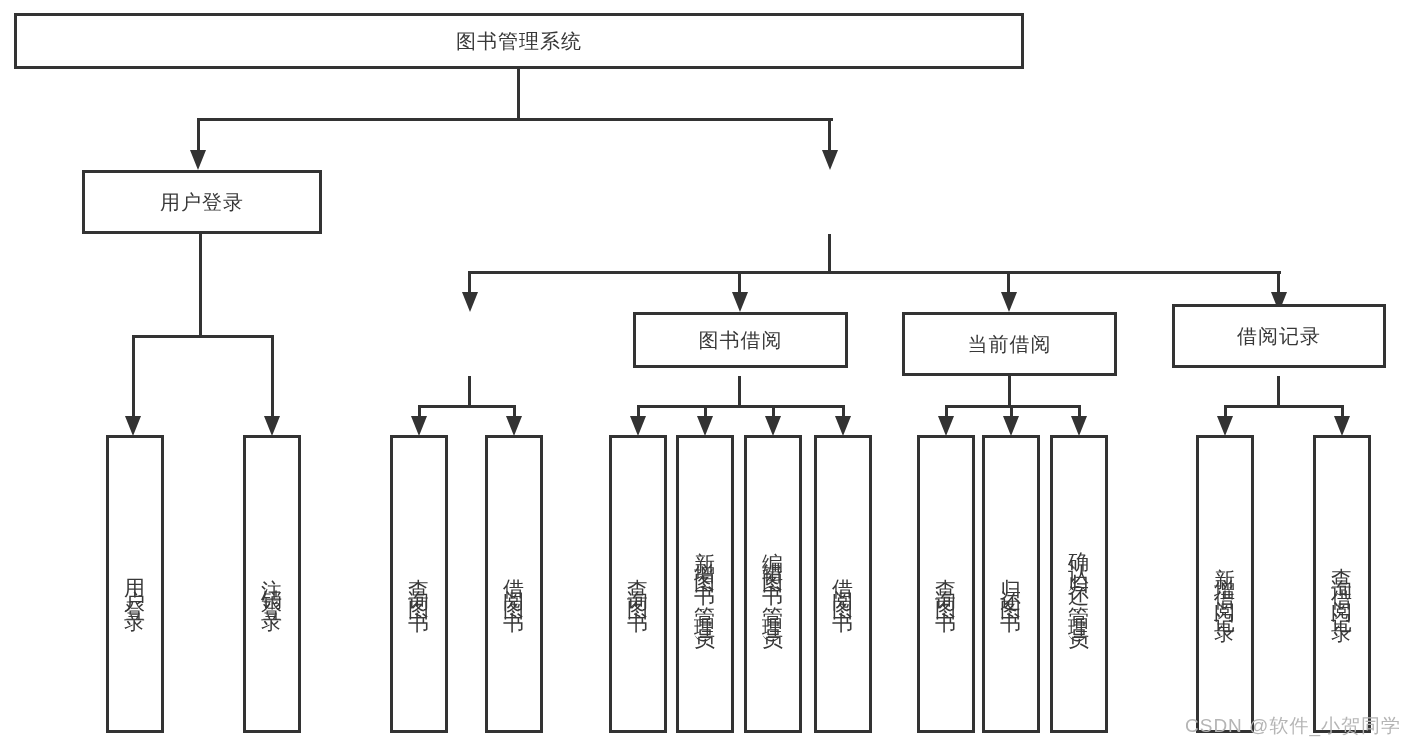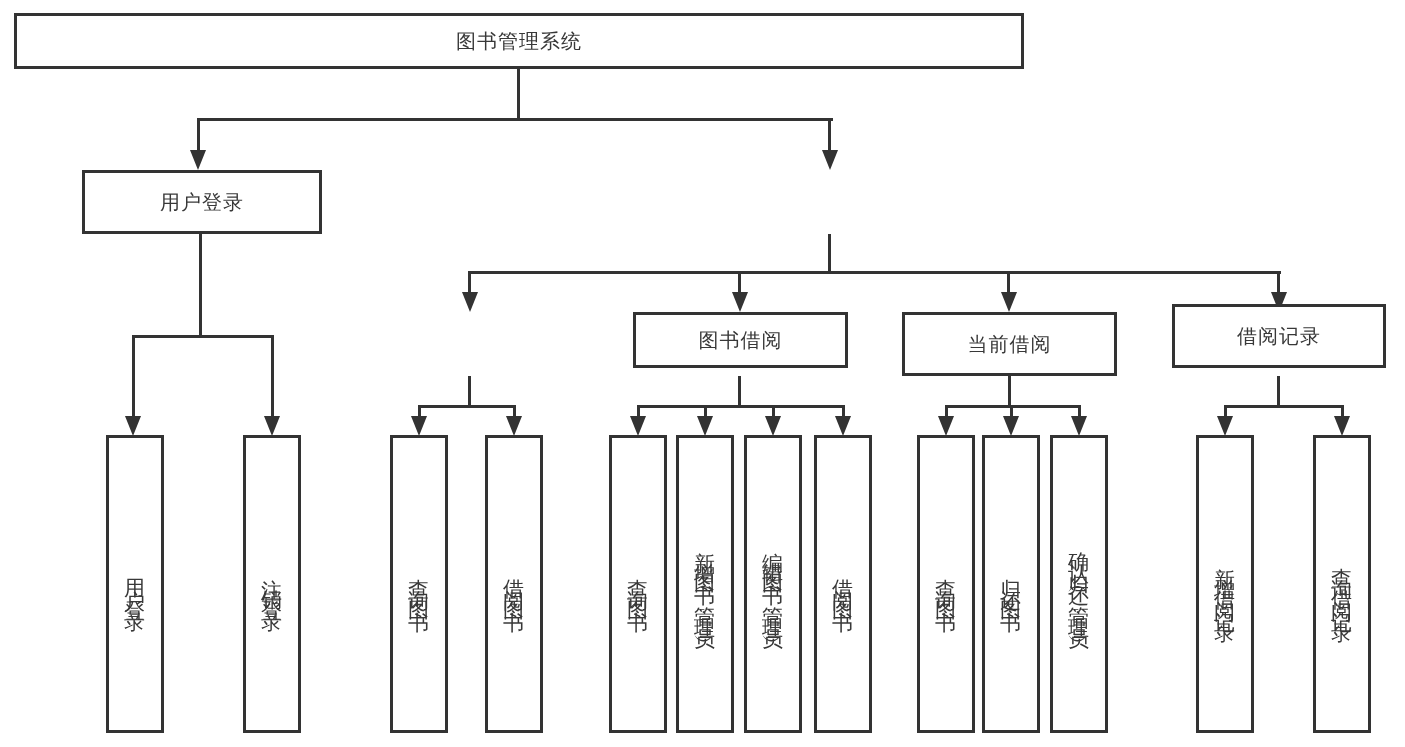--- a/index.html
+++ b/index.html
@@ -162,14 +162,15 @@
   <div class="leaf" style="left:744px;">编辑图书（管理员）</div>
   <div class="leaf" style="left:814px;">借阅图书</div>
 
   <div class="leaf" style="left:917px;">查询图书</div>
   <div class="leaf" style="left:982px;">归还图书</div>
   <div class="leaf" style="left:1050px;">确认归还（管理员）</div>
 
   <div class="leaf" style="left:1196px;">新增借阅记录</div>
   <div class="leaf" style="left:1313px;">查询借阅记录</div>
 
+  <div class="watermark">CSDN @软件_小贺同学</div>
 
 </div>
 
 </body></html>

